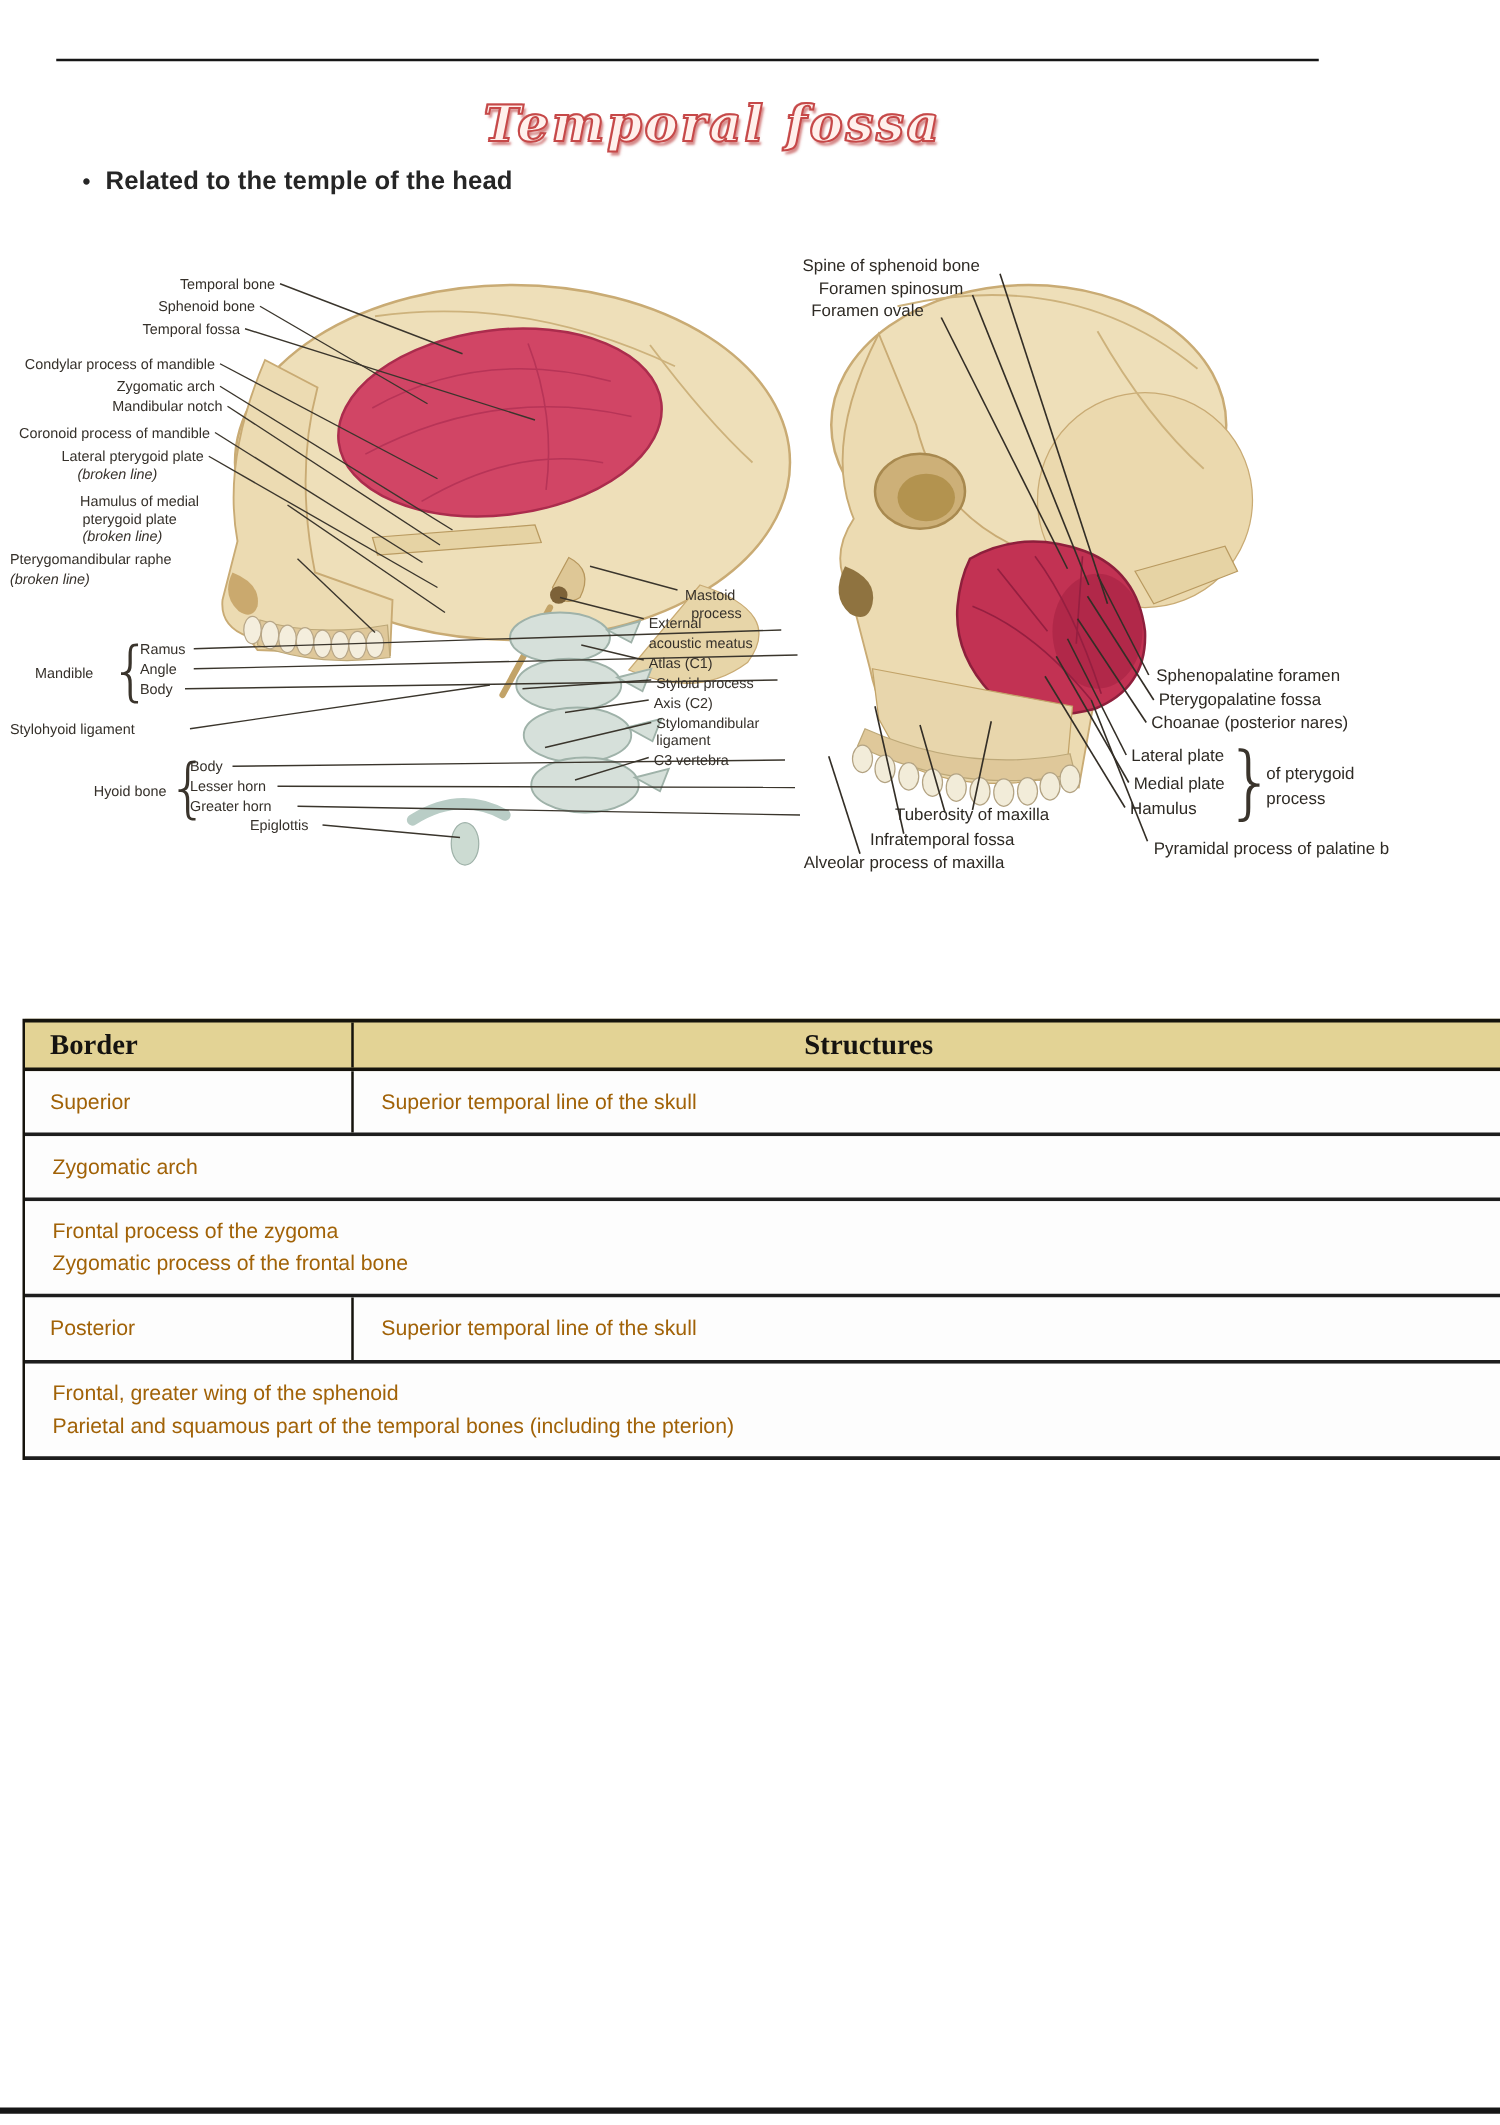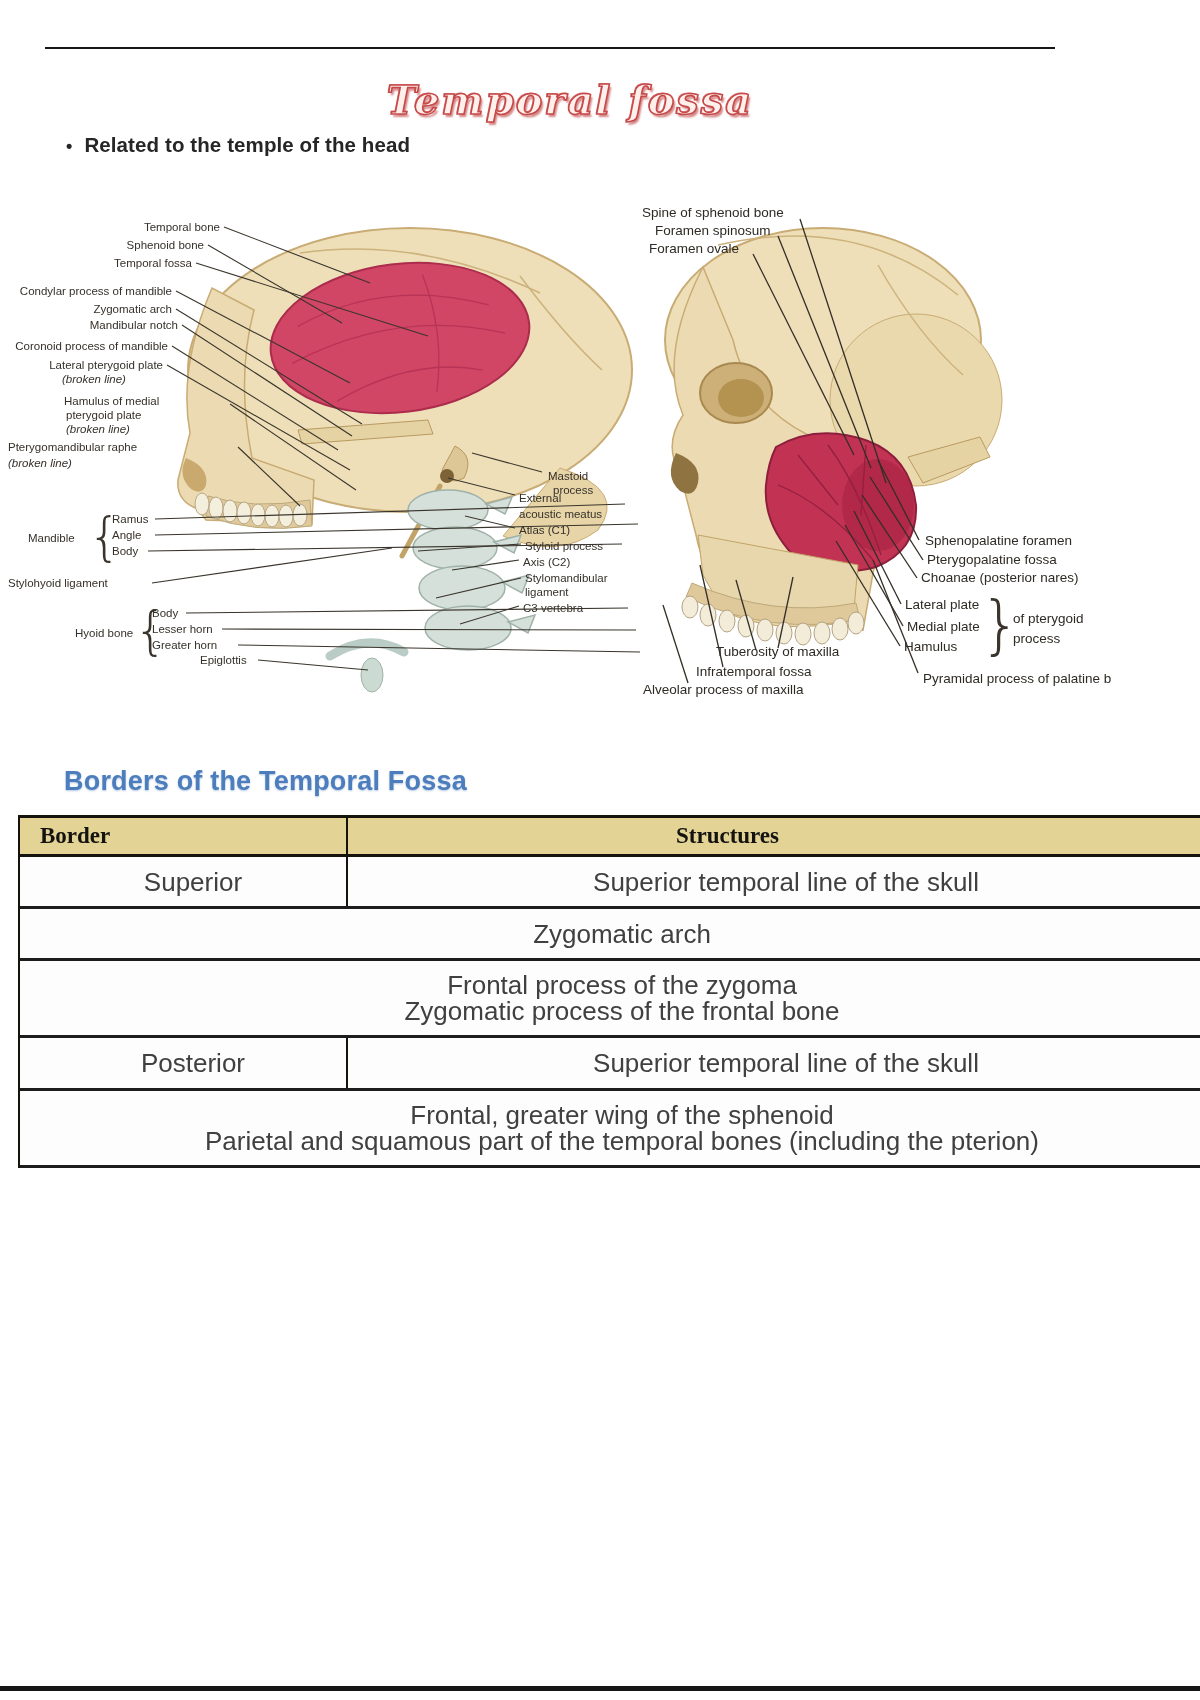--- a/index.html
+++ b/index.html
@@ -22,27 +22,27 @@
   .pl2{stroke:#332e26;stroke-width:1.3;fill:none;}
   .braceTxt{font-family:"DejaVu Sans",sans-serif;fill:#3a342c;font-weight:200;}
   .section-heading{position:absolute;left:64px;top:766px;margin:0;font-size:27px;font-weight:bold;
          color:#4c7dbd;letter-spacing:.2px;text-shadow:0 1px 2px rgba(90,130,185,.45);}
   .borders-table{position:absolute;left:18px;top:815px;width:1182px;
          border-left:2px solid #15130c;}
   .th-row{display:flex;height:42px;background:#e3d395;
          border-top:3px solid #15130c;border-bottom:3px solid #15130c;box-sizing:border-box;}
   .th{font-family:"Liberation Serif",serif;font-size:23px;font-weight:600;color:#151310;
       display:flex;align-items:center;box-sizing:border-box;}
-  .c1{width:328px;flex:none;border-right:2px solid #15130c;box-sizing:border-box;}
+  .c1{width:263px;flex:none;border-right:2px solid #15130c;box-sizing:border-box;}
   .c2{flex:1;box-sizing:border-box;}
   .th.c1{padding-left:20px;}
   .th.c2{justify-content:center;padding-right:95px;}
   .tr{display:flex;border-bottom:3px solid #1d1d1d;box-sizing:border-box;background:#fdfdfd;}
-  .td{display:flex;flex-direction:column;justify-content:center;font-size:26px;color:#404040;
-      line-height:26px;box-sizing:border-box;text-align:center;}
+  .td{display:flex;flex-direction:column;justify-content:center;font-size:17px;color:#a16207;
+      line-height:26px;box-sizing:border-box;}
   .td.c1{padding-left:20px;}
   .td.c2{padding-left:22px;}
 </style>
 </head>
 <body>
 
 <div class="page">
 
   <div class="rule-top"></div>
 
@@ -224,21 +224,20 @@
       <text class="braceTxt" x="352" y="442" font-size="64">}</text>
       <text class="rt" x="385" y="418">of pterygoid</text>
       <text class="rt" x="385" y="438">process</text>
       <text class="rt" x="88" y="451">Tuberosity of maxilla</text>
       <text class="rt" x="68" y="471">Infratemporal fossa</text>
       <text class="rt" x="15" y="489">Alveolar process of maxilla</text>
       <text class="rt" x="295" y="478">Pyramidal process of palatine b</text>
     </g>
   </svg>
 
-  <h2 class="section-heading">Borders of the Temporal Fossa</h2>
 
   <div class="borders-table">
     <div class="th-row">
       <div class="th c1">Border</div>
       <div class="th c2">
         <span>Structures</span>
       </div>
     </div>
 
     <div class="tr" style="height:52px;">

